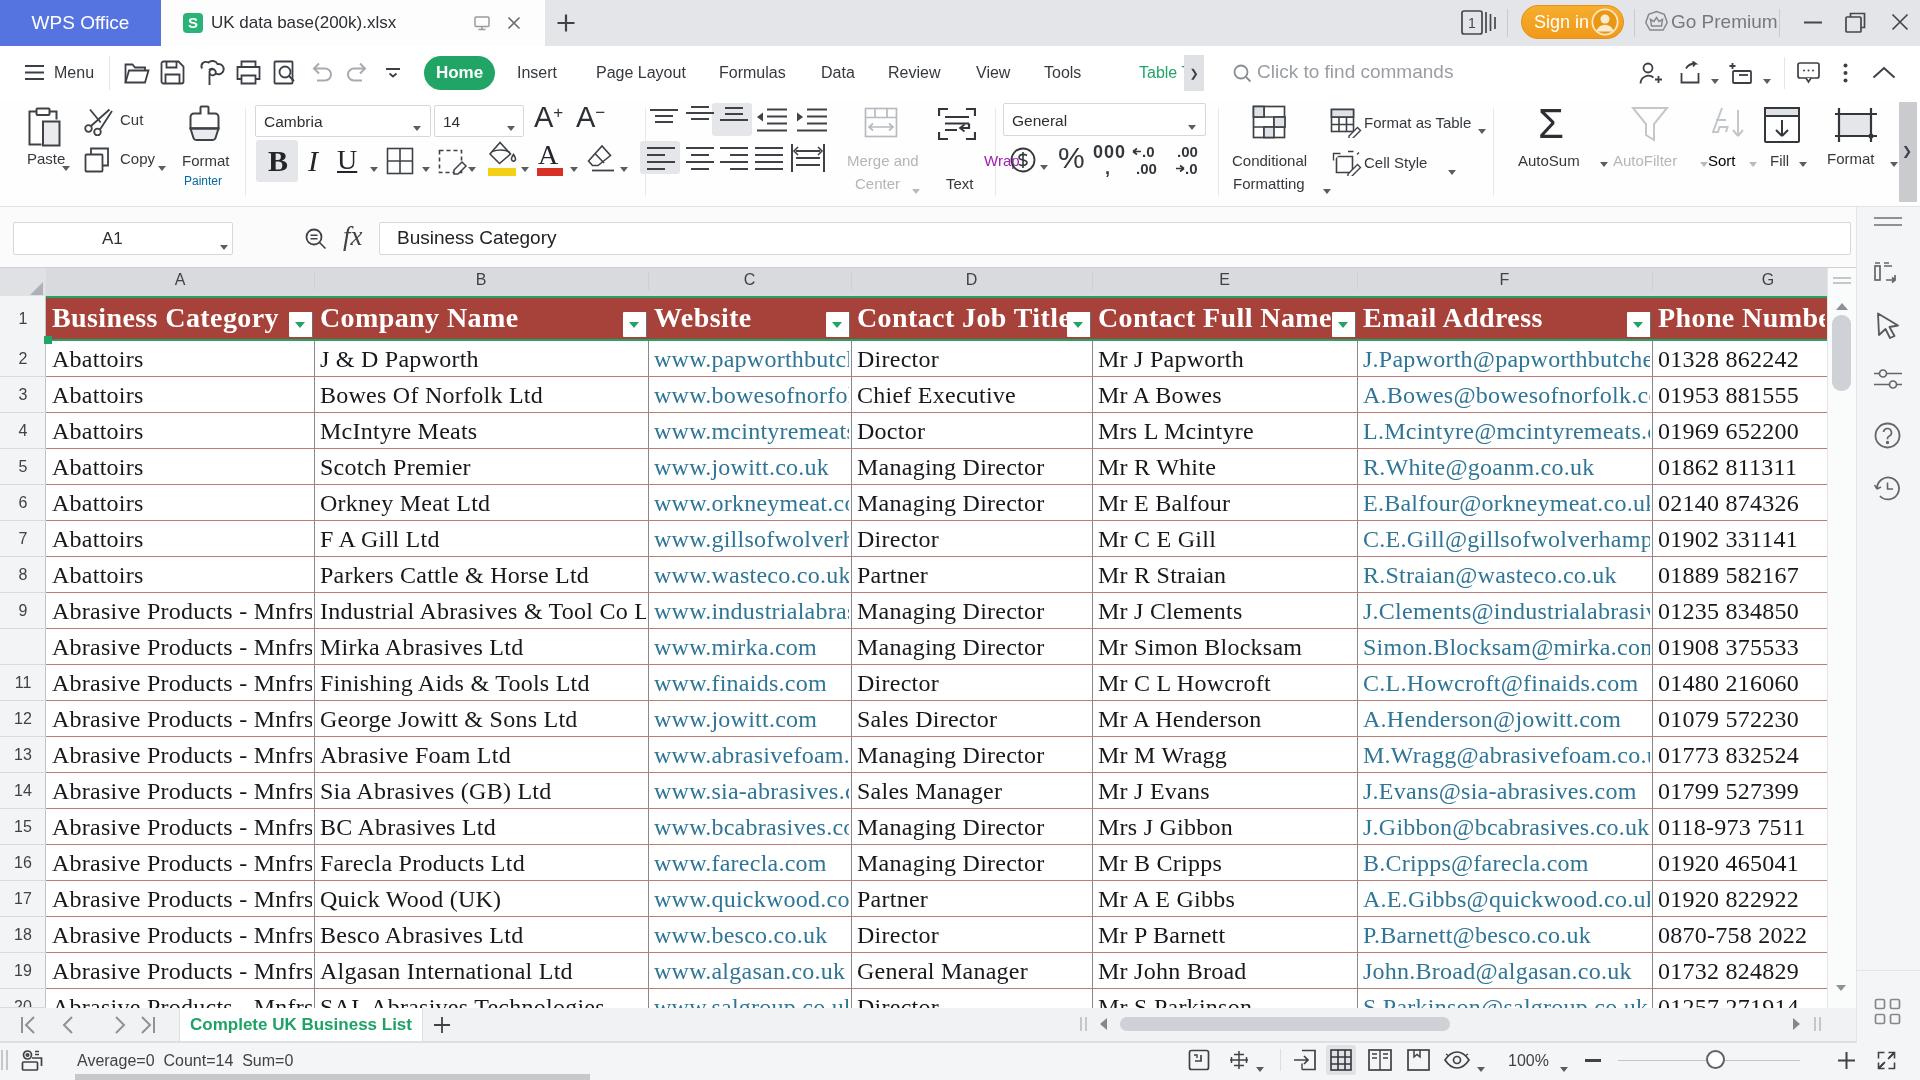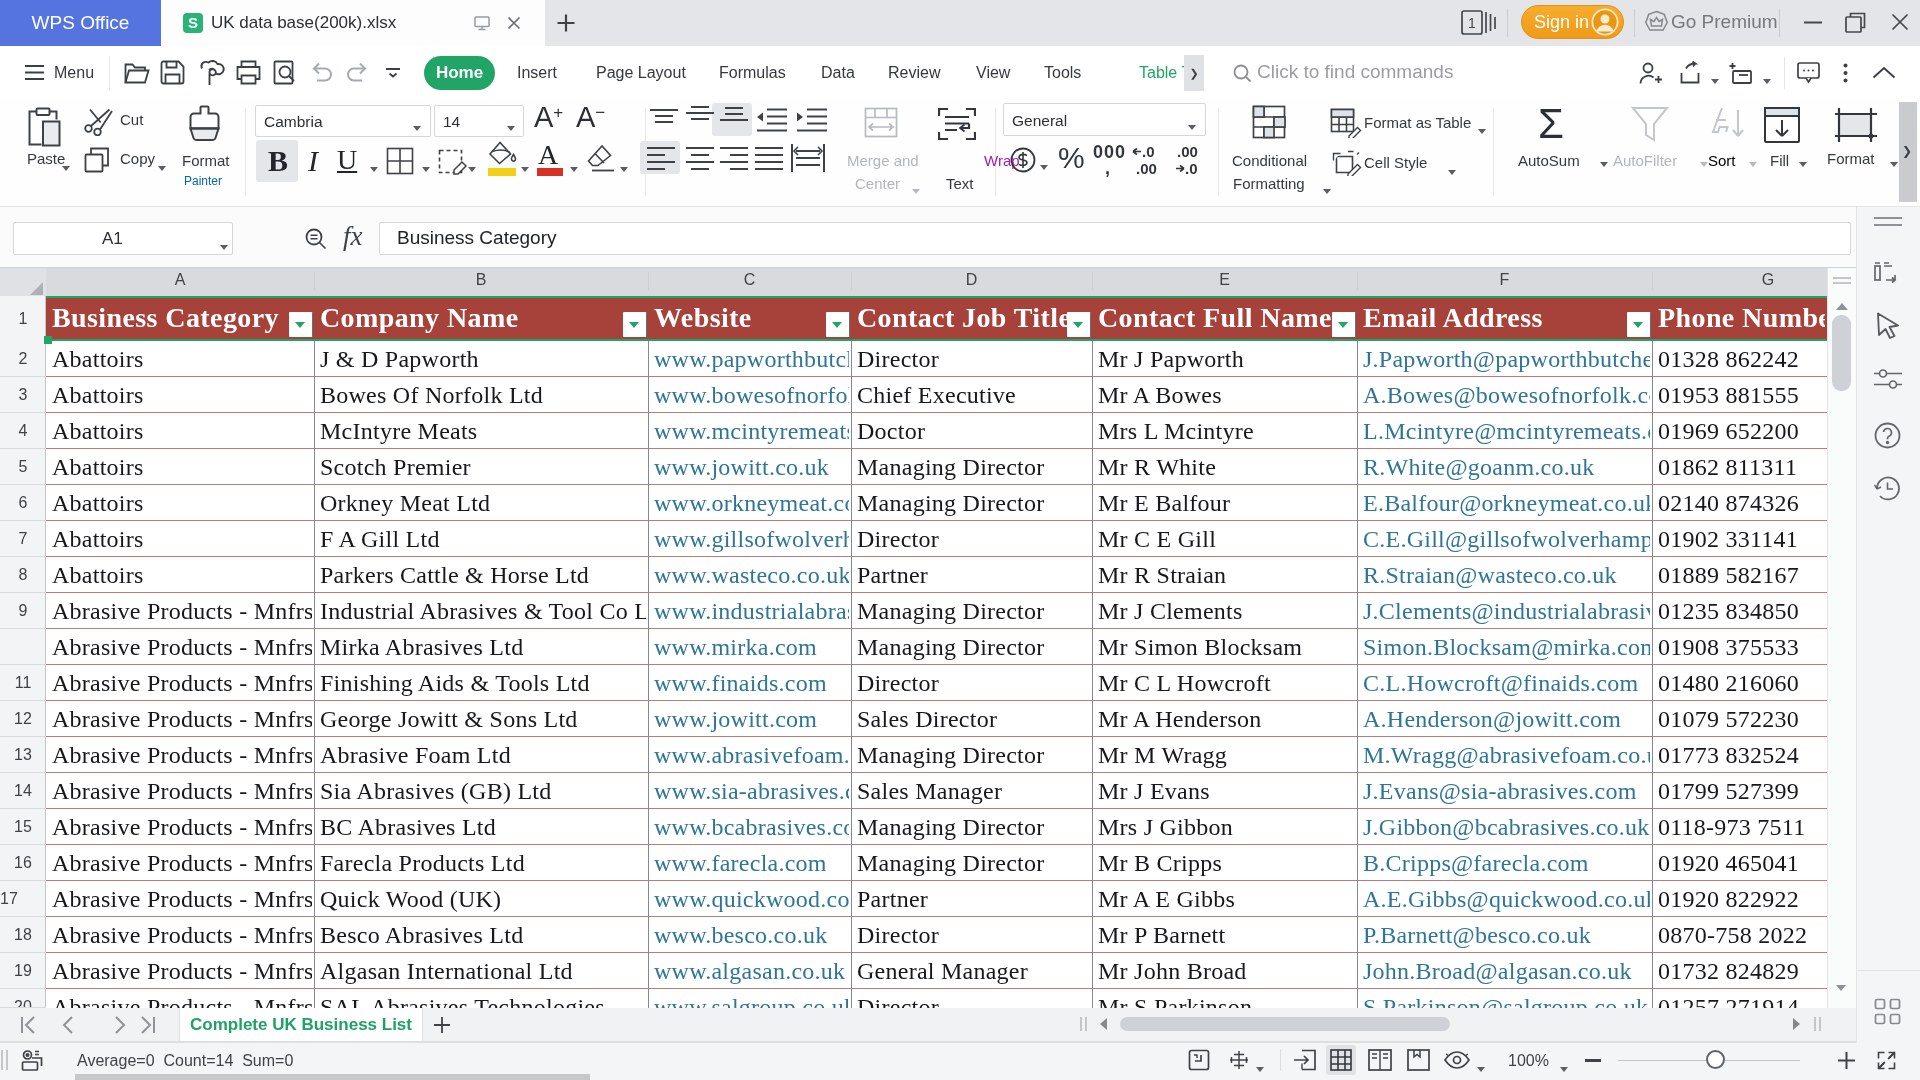--- a/index.html
+++ b/index.html
@@ -396,21 +396,21 @@
 <div class="ab" style="left:0;top:521px;width:46px;height:36px;line-height:36px;text-align:center;font-size:16px;color:#3f4347;border-bottom:1px solid #d8dadd;overflow:hidden">7</div>
 <div class="ab" style="left:0;top:557px;width:46px;height:36px;line-height:36px;text-align:center;font-size:16px;color:#3f4347;border-bottom:1px solid #d8dadd;overflow:hidden">8</div>
 <div class="ab" style="left:0;top:593px;width:46px;height:36px;line-height:36px;text-align:center;font-size:16px;color:#3f4347;border-bottom:1px solid #d8dadd;overflow:hidden">9</div>
 <div class="ab" style="left:0;top:629px;width:66px;height:36px;line-height:36px;text-align:right;font-size:16px;color:#8b5cf6;border-bottom:1px solid #d8dadd;overflow:hidden">10</div>
 <div class="ab" style="left:0;top:665px;width:46px;height:36px;line-height:36px;text-align:center;font-size:16px;color:#3f4347;border-bottom:1px solid #d8dadd;overflow:hidden">11</div>
 <div class="ab" style="left:0;top:701px;width:46px;height:36px;line-height:36px;text-align:center;font-size:16px;color:#3f4347;border-bottom:1px solid #d8dadd;overflow:hidden">12</div>
 <div class="ab" style="left:0;top:737px;width:46px;height:36px;line-height:36px;text-align:center;font-size:16px;color:#3f4347;border-bottom:1px solid #d8dadd;overflow:hidden">13</div>
 <div class="ab" style="left:0;top:773px;width:46px;height:36px;line-height:36px;text-align:center;font-size:16px;color:#3f4347;border-bottom:1px solid #d8dadd;overflow:hidden">14</div>
 <div class="ab" style="left:0;top:809px;width:46px;height:36px;line-height:36px;text-align:center;font-size:16px;color:#3f4347;border-bottom:1px solid #d8dadd;overflow:hidden">15</div>
 <div class="ab" style="left:0;top:845px;width:46px;height:36px;line-height:36px;text-align:center;font-size:16px;color:#3f4347;border-bottom:1px solid #d8dadd;overflow:hidden">16</div>
-<div class="ab" style="left:0;top:881px;width:46px;height:36px;line-height:36px;font-size:16px;color:#3f4347;border-bottom:1px solid #d8dadd;overflow:hidden">17</div>
+<div class="ab" style="left:0;top:881px;width:46px;height:36px;line-height:36px;text-align:center;font-size:16px;color:#3f4347;border-bottom:1px solid #d8dadd;overflow:hidden">17</div>
 <div class="ab" style="left:0;top:917px;width:46px;height:36px;line-height:36px;text-align:center;font-size:16px;color:#3f4347;border-bottom:1px solid #d8dadd;overflow:hidden">18</div>
 <div class="ab" style="left:0;top:953px;width:46px;height:36px;line-height:36px;text-align:center;font-size:16px;color:#3f4347;border-bottom:1px solid #d8dadd;overflow:hidden">19</div>
 <div class="ab" style="left:0;top:989px;width:46px;height:19px;line-height:36px;text-align:center;font-size:16px;color:#3f4347;border-bottom:1px solid #d8dadd;overflow:hidden">20</div>
 <div class="ab" style="left:46px;top:341px;width:1781px;height:667px;background:#fff"></div>
 <div class="ab" style="left:46px;top:298px;width:1781px;height:41px;background:#a6423a"></div>
 <div class="ab" style="left:52px;top:298px;width:260px;height:41px;line-height:40px;overflow:hidden;white-space:nowrap;font-family:'Liberation Serif',serif;font-weight:bold;font-size:28px;letter-spacing:0.4px;color:#fff">Business Category</div>
 <div class="ab" style="left:289px;top:312px;width:24px;height:25px;background:#fff;border-radius:1px;border-right:1px solid #6b6e73"></div>
 <div class="ab" style="left:295px;top:322px;width:0;height:0;border-left:5px solid transparent;border-right:5px solid transparent;border-top:6px solid #21a567"></div>
 <div class="ab" style="left:320px;top:298px;width:326px;height:41px;line-height:40px;overflow:hidden;white-space:nowrap;font-family:'Liberation Serif',serif;font-weight:bold;font-size:28px;letter-spacing:0.4px;color:#fff">Company Name</div>
 <div class="ab" style="left:623px;top:312px;width:24px;height:25px;background:#fff;border-radius:1px;border-right:1px solid #6b6e73"></div>

